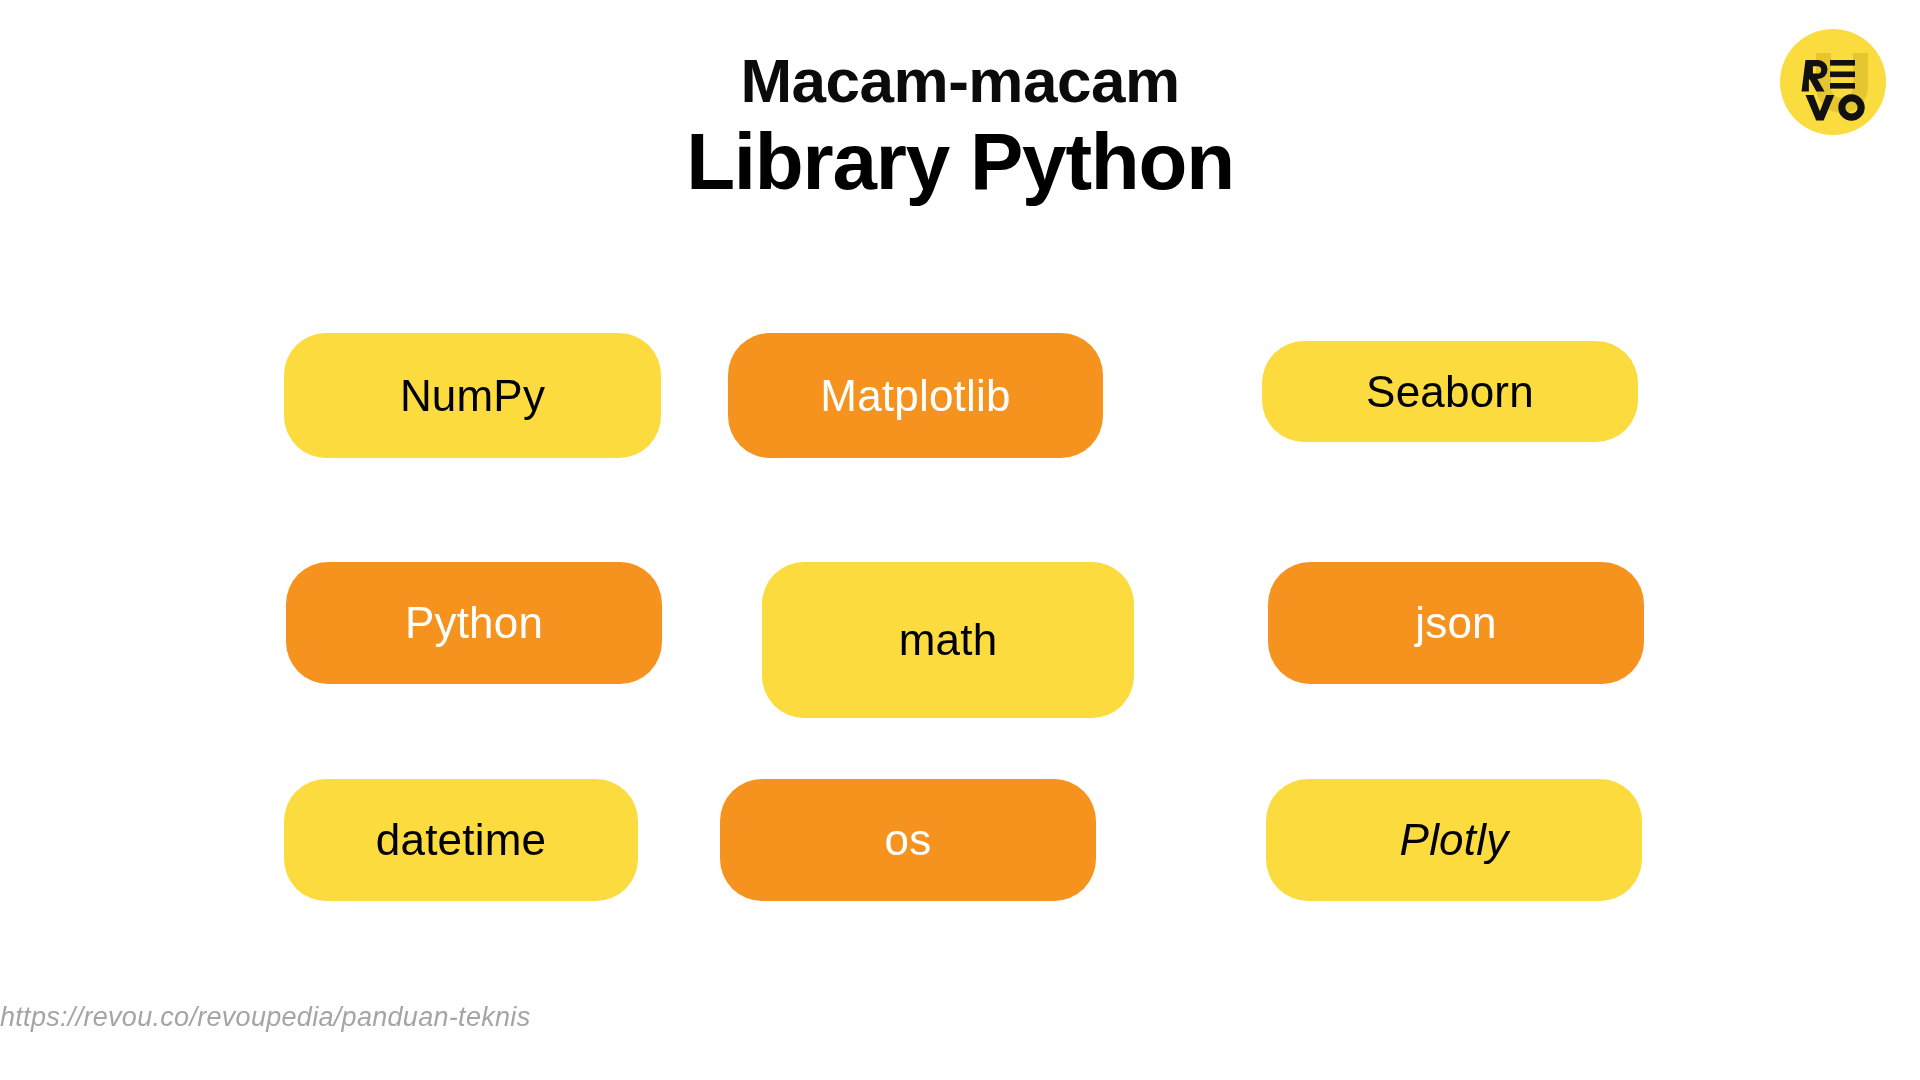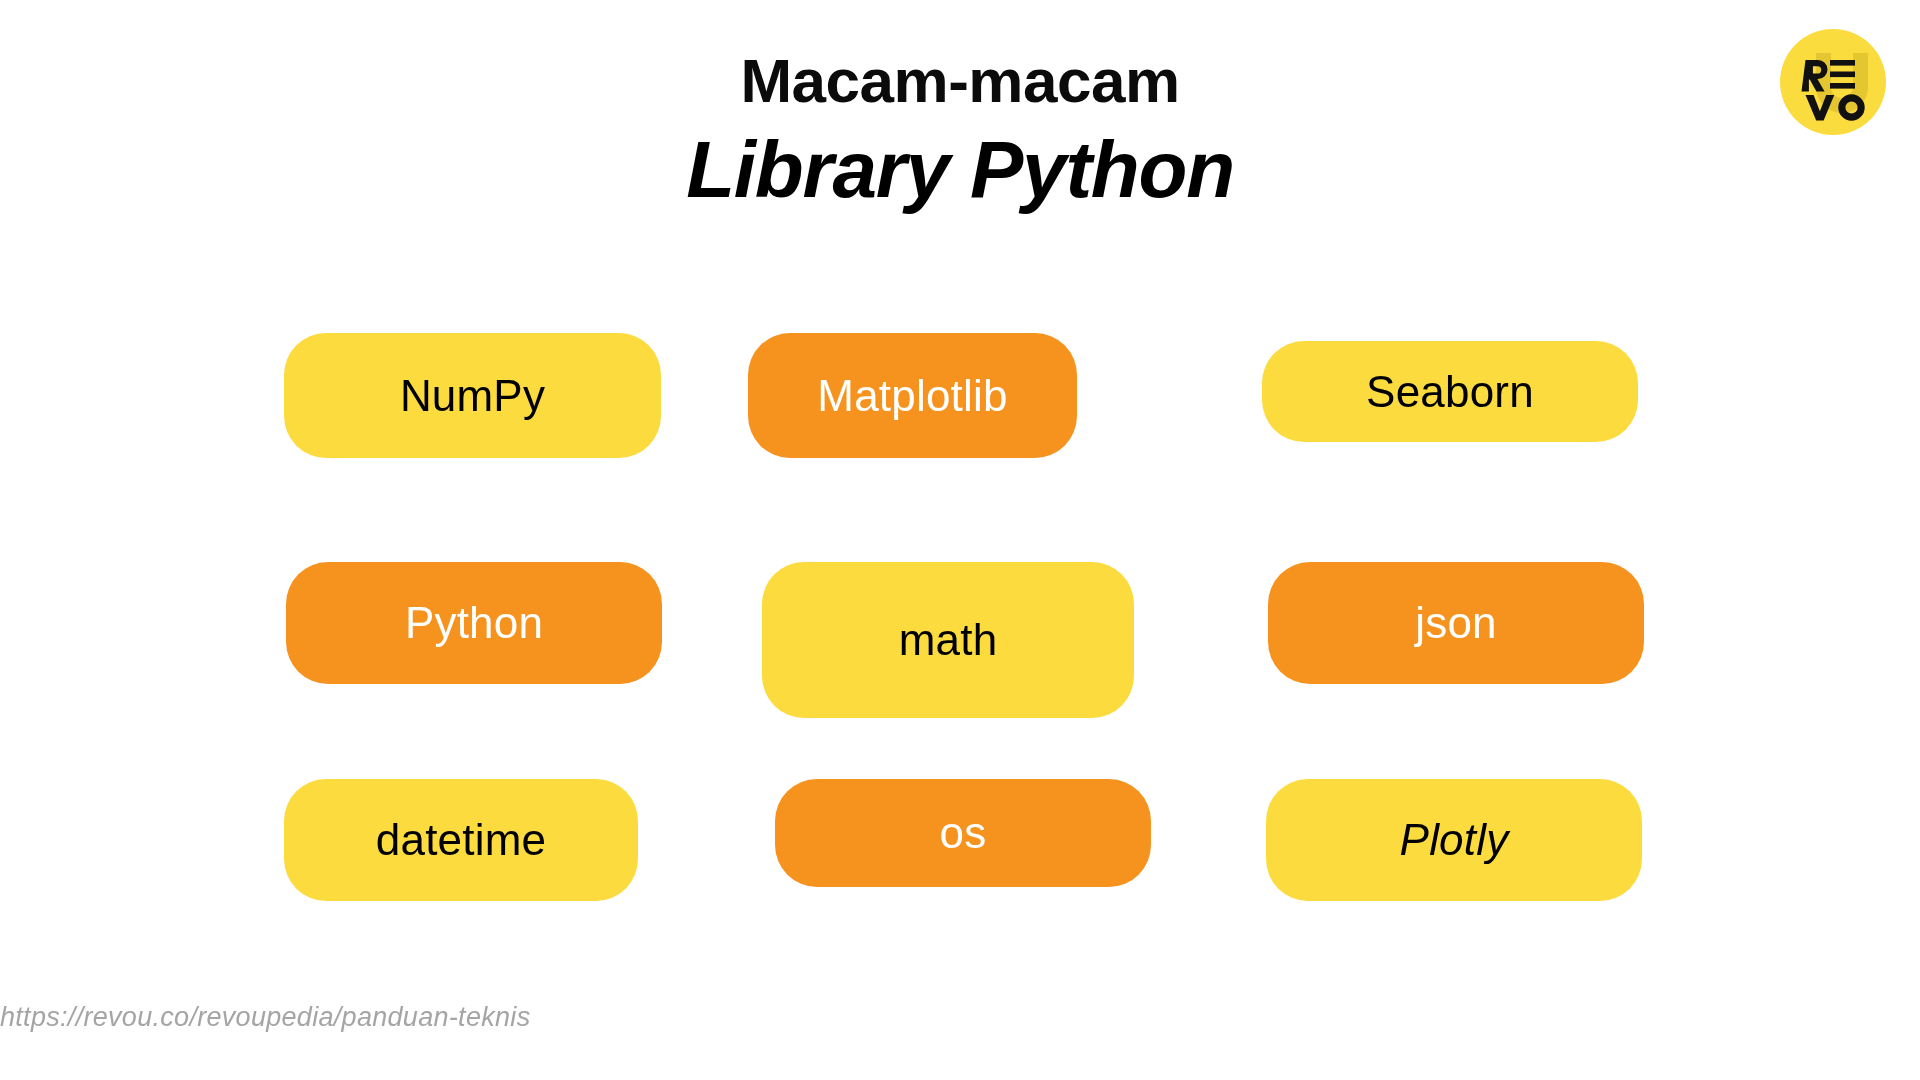--- a/index.html
+++ b/index.html
@@ -47,22 +47,21 @@
     color: #0b0b0b;
     line-height: 1.08;
   }
   .title-line2 {
     display: block;
     font-size: 80px;
     font-weight: 700;
     letter-spacing: -1.2px;
     color: #000000;
     line-height: 1.08;
-    margin-top: 12px;
-    font-style: italic;
+    margin-top: 4px;
   }
 
   
   .grid {
     position: absolute;
     top: 0; left: 0;
     width: 1920px;
     height: 1080px;
   }
   .pill {
@@ -75,29 +74,29 @@
     font-size: 44px;
     font-weight: 400;
     letter-spacing: 0.2px;
     white-space: nowrap;
   }
   .pill.yellow { background: #FCDB3F; color: #000000; }
   .pill.orange { background: #F6931E; color: #ffffff; }
 
   
   .p-0 { left: 284px;  top: 333px; width: 377px; height: 125px; }
-  .p-1 { left: 748px;  top: 333px; width: 329px; height: 125px; }
+  .p-1 { left: 728px;  top: 333px; width: 375px; height: 125px; }
   .p-2 { left: 1262px; top: 341px; width: 376px; height: 101px; }
   
   .p-3 { left: 286px;  top: 562px; width: 376px; height: 122px; }
   .p-4 { left: 762px;  top: 562px; width: 372px; height: 156px; }
   .p-5 { left: 1268px; top: 562px; width: 376px; height: 122px; }
   
   .p-6 { left: 284px;  top: 779px; width: 354px; height: 122px; }
-  .p-7 { left: 775px;  top: 779px; width: 376px; height: 108px; }
+  .p-7 { left: 720px;  top: 779px; width: 376px; height: 122px; }
   .p-8 { left: 1266px; top: 779px; width: 376px; height: 122px; font-style: italic; }
 
   
   .footer-url {
     position: absolute;
     top: 1002px;
     left: 0;
     width: 1920px;
     text-align: left;
     font-size: 27px;

